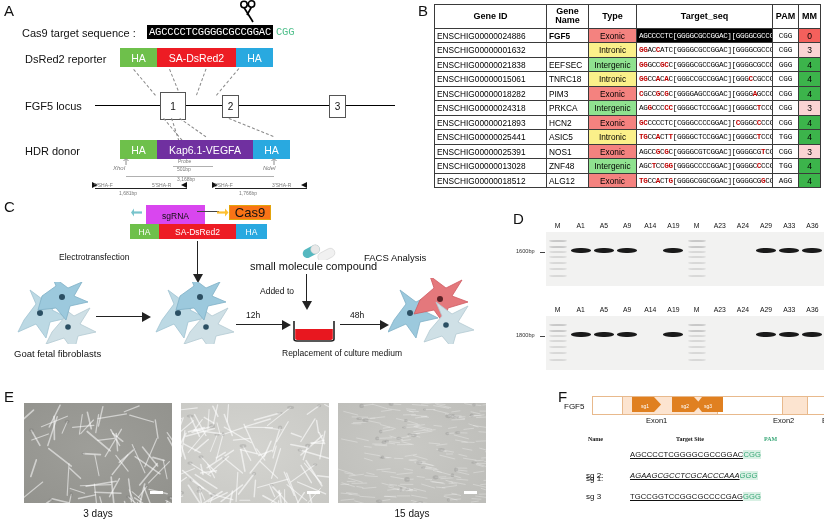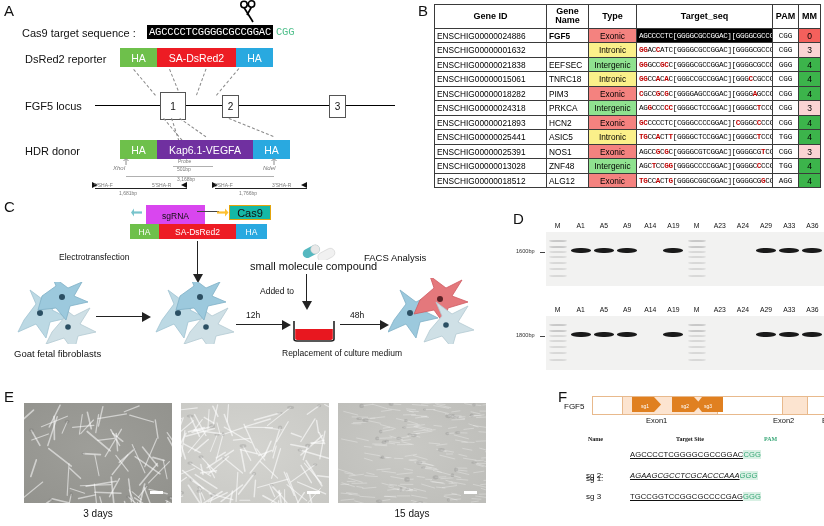--- a/index.html
+++ b/index.html
@@ -53,22 +53,22 @@
   .seq-black{background:#000;color:#fff;}
   .mut{color:#c00000;font-weight:bold;}
   .bold{font-weight:bold;}
 
   
   #panelC{position:absolute;left:0;top:196px;width:414px;height:190px;}
   .c-lab{position:absolute;font-size:8.5px;color:#111;white-space:nowrap;}
   .c-lab-big{position:absolute;font-size:11px;color:#111;white-space:nowrap;}
   .sgrna-box{position:absolute;background:#d946ef;border:4px solid #d946ef;height:13px;
              display:flex;align-items:center;justify-content:center;font-size:8.5px;color:#111;}
-  .cas9-box{position:absolute;background:#14b8a6;border:1px solid #e3a40d;height:13px;
-            display:flex;align-items:center;justify-content:center;font-size:11px;color:#111;}
+  .cas9-box{position:absolute;background:#f97316;border:1px solid #e3a40d;height:13px;
+            display:flex;align-items:center;justify-content:center;font-size:13px;color:#111;}
   .arrowline{position:absolute;background:#222;}
 
   
   #panelD{position:absolute;left:510px;top:208px;width:314px;height:175px;}
   .gel-title{position:absolute;font-size:9.5px;color:#111;white-space:nowrap;}
   .gel{position:absolute;background:#f2f2f1;}
   .lane-lab{position:absolute;font-size:6.8px;color:#111;text-align:center;}
   .bp-lab{position:absolute;font-size:5.6px;color:#333;white-space:nowrap;}
   .band{position:absolute;border-radius:45%;background:#1a1a1a;}
   .ladder{position:absolute;border-radius:40%;background:#b9b9b9;}

